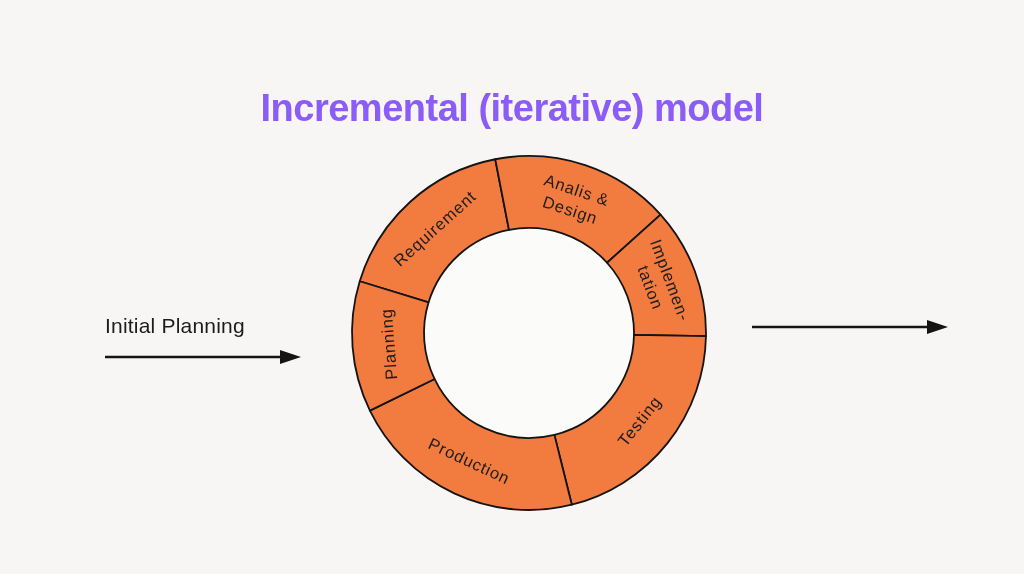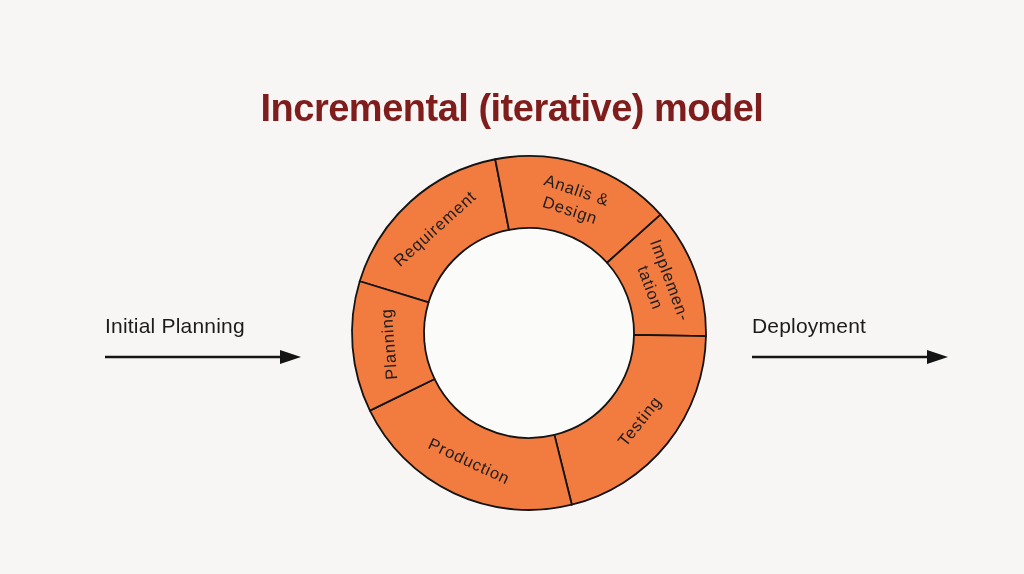--- a/index.html
+++ b/index.html
@@ -5,21 +5,21 @@
   html,body{margin:0;padding:0;}
   body{
     width:1024px;height:574px;position:relative;overflow:hidden;
     background:#F7F6F4;
     font-family:"Liberation Sans", sans-serif;
   }
   .page-title{
     position:absolute;left:0;right:0;top:62px;
     text-align:center;
     font-size:38px;font-weight:700;letter-spacing:-0.5px;
-    color:#7f1d1d;
+    color:#8b5cf6;
   }
   .flow{
     position:absolute;top:311px;width:196px;text-align:left;
   }
   .flow-left{left:105px;}
   .flow-right{left:752px;}
   .flow-label{
     font-size:21px;line-height:30px;color:#1c1c1c;letter-spacing:0.2px;
   }
   .flow-arrow{display:block;margin-top:7px;}
@@ -39,21 +39,20 @@
 
 <div class="flow flow-left">
   <div class="flow-label">Initial Planning</div>
   <svg class="flow-arrow" width="196" height="18" viewBox="0 0 196 18">
     <line x1="0" y1="9" x2="177" y2="9" stroke="#141414" stroke-width="2.4"></line>
     <polygon points="175,2 196,9 175,16" fill="#141414"></polygon>
   </svg>
 </div>
 
 <div class="flow flow-right">
-  <div class="flow-label">Deployment</div>
   <svg class="flow-arrow" width="196" height="18" viewBox="0 0 196 18">
     <line x1="0" y1="9" x2="177" y2="9" stroke="#141414" stroke-width="2.4"></line>
     <polygon points="175,2 196,9 175,16" fill="#141414"></polygon>
   </svg>
 </div>
 
 <div class="ring-wrap">
   <svg width="384" height="384" viewBox="0 0 384 384">
       <circle cx="192" cy="192" r="105" fill="#FBFBFA"></circle>
       <path d="M158.23 18.25 A177 177 0 0 0 22.73 140.25 L91.59 161.30 A105 105 0 0 1 171.97 88.93 Z" fill="#F27B40" stroke="#141414" stroke-width="1.8" stroke-linejoin="round"></path>

